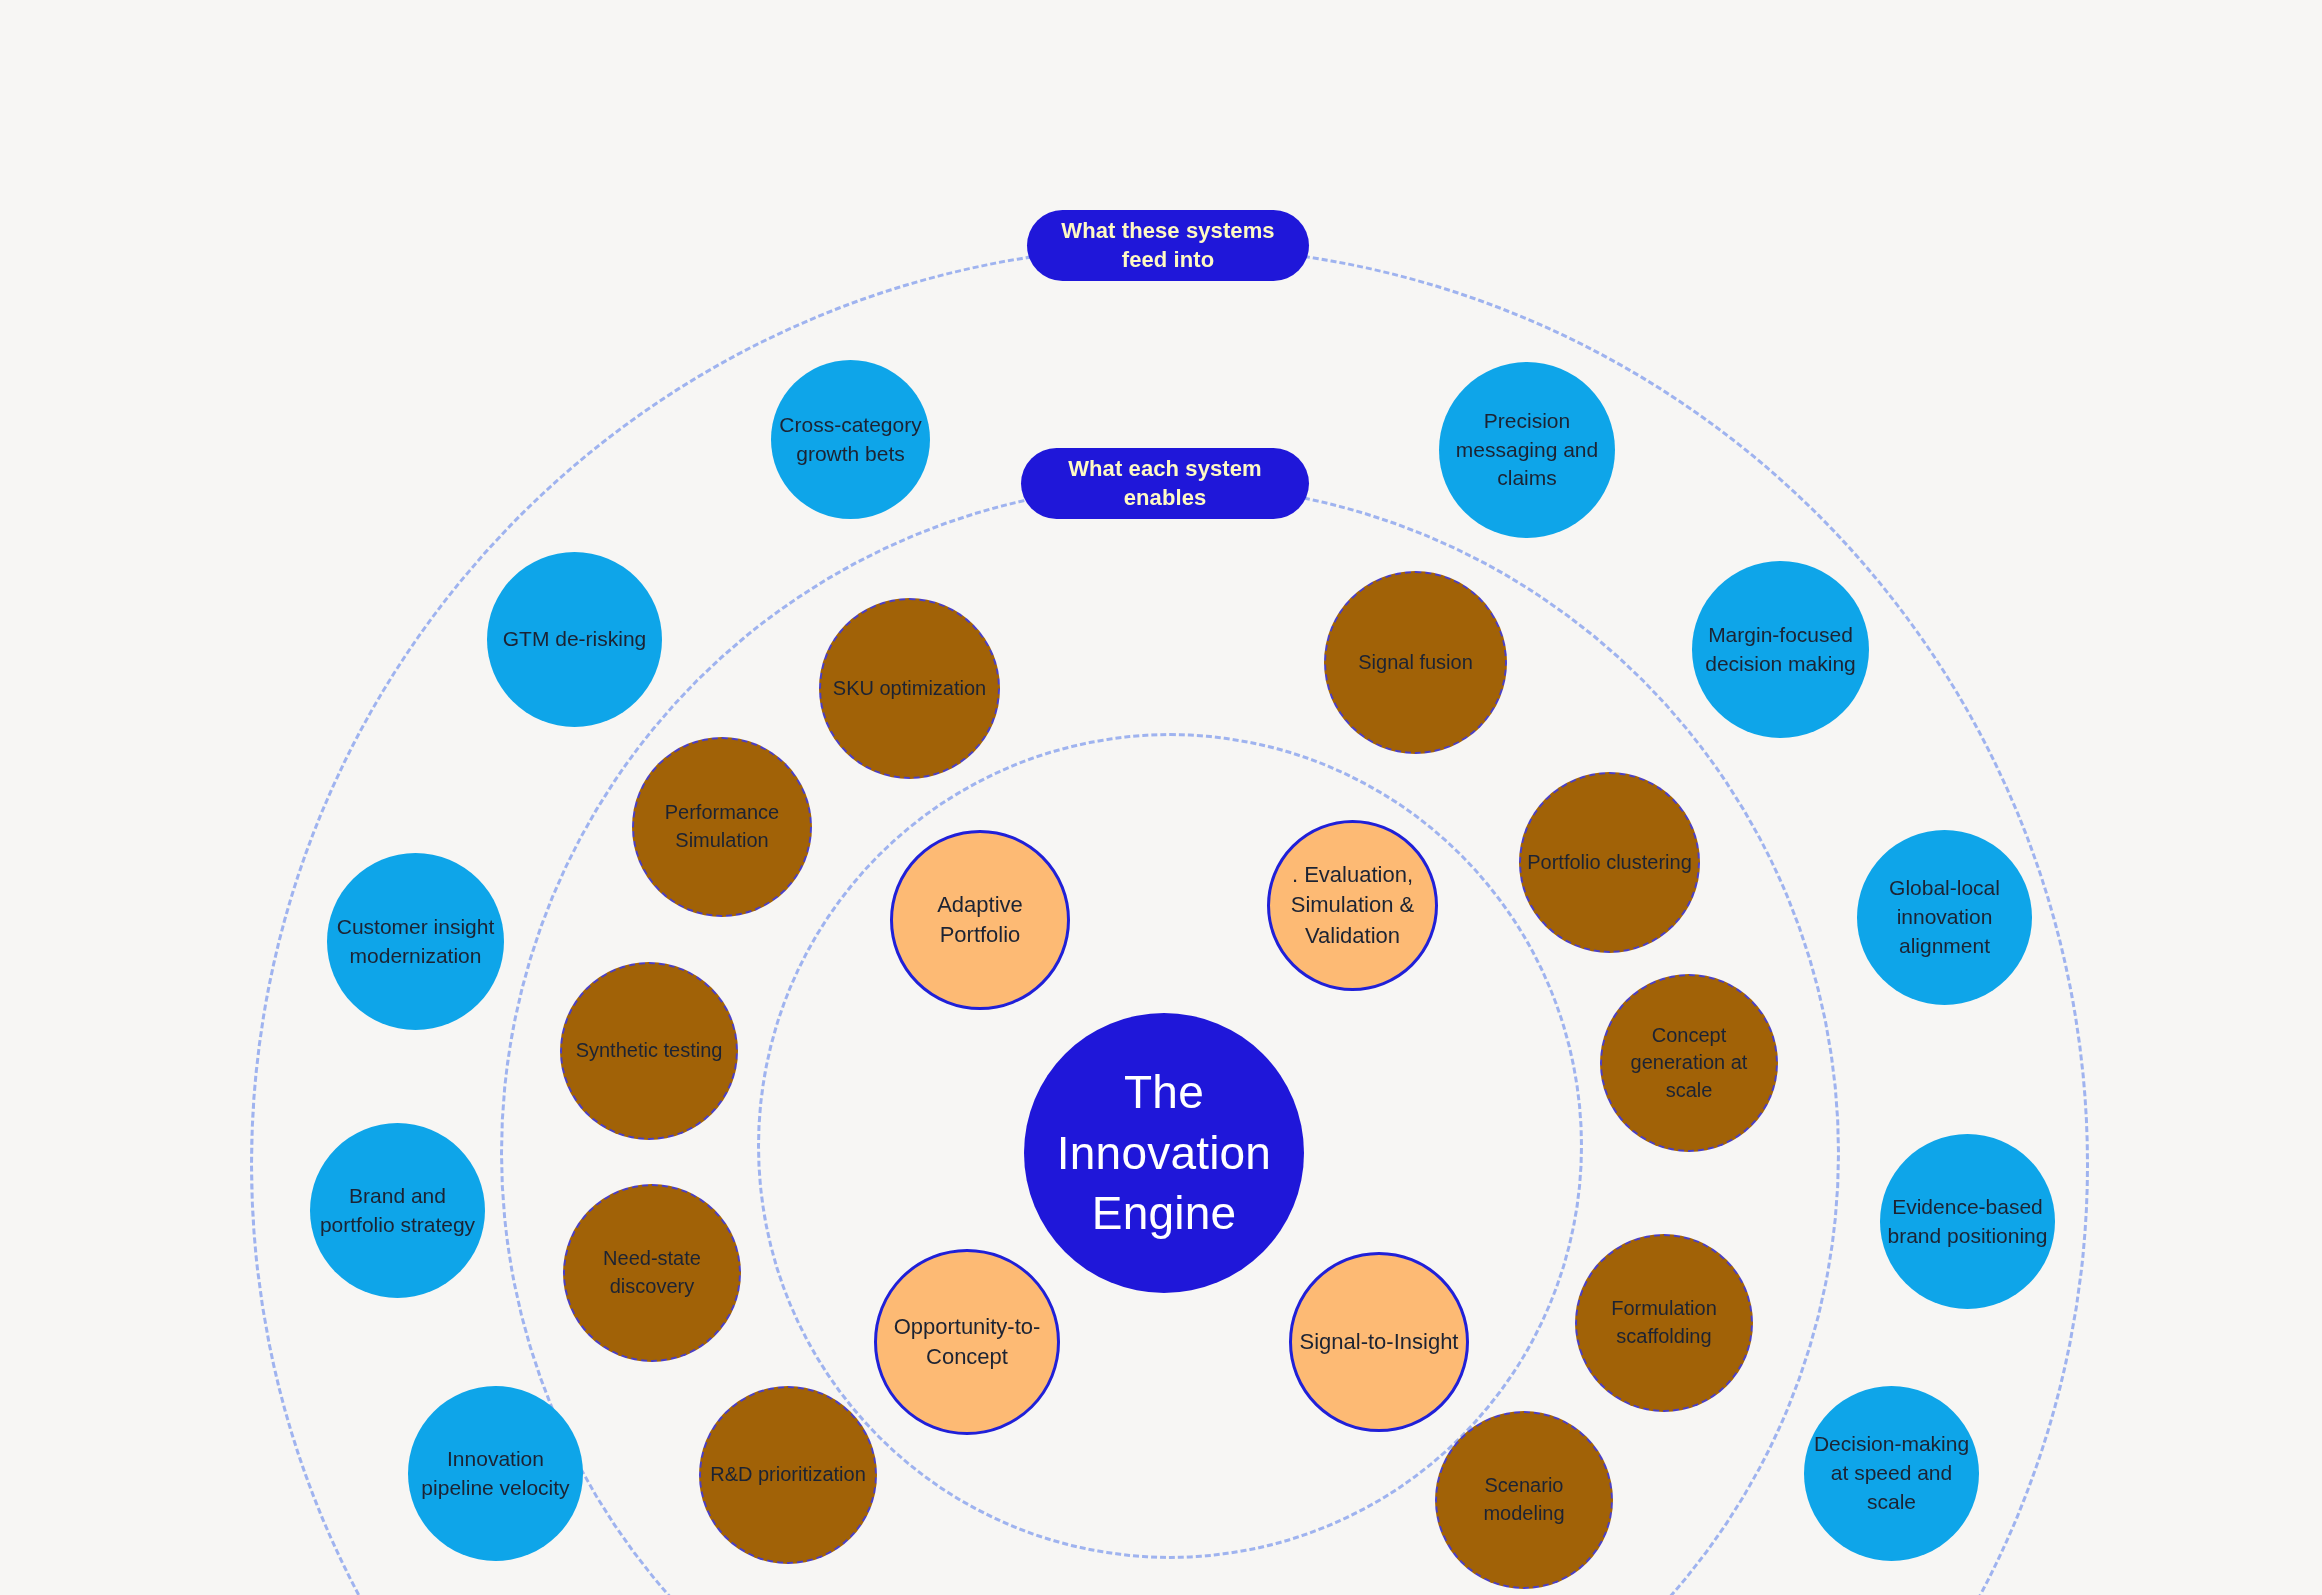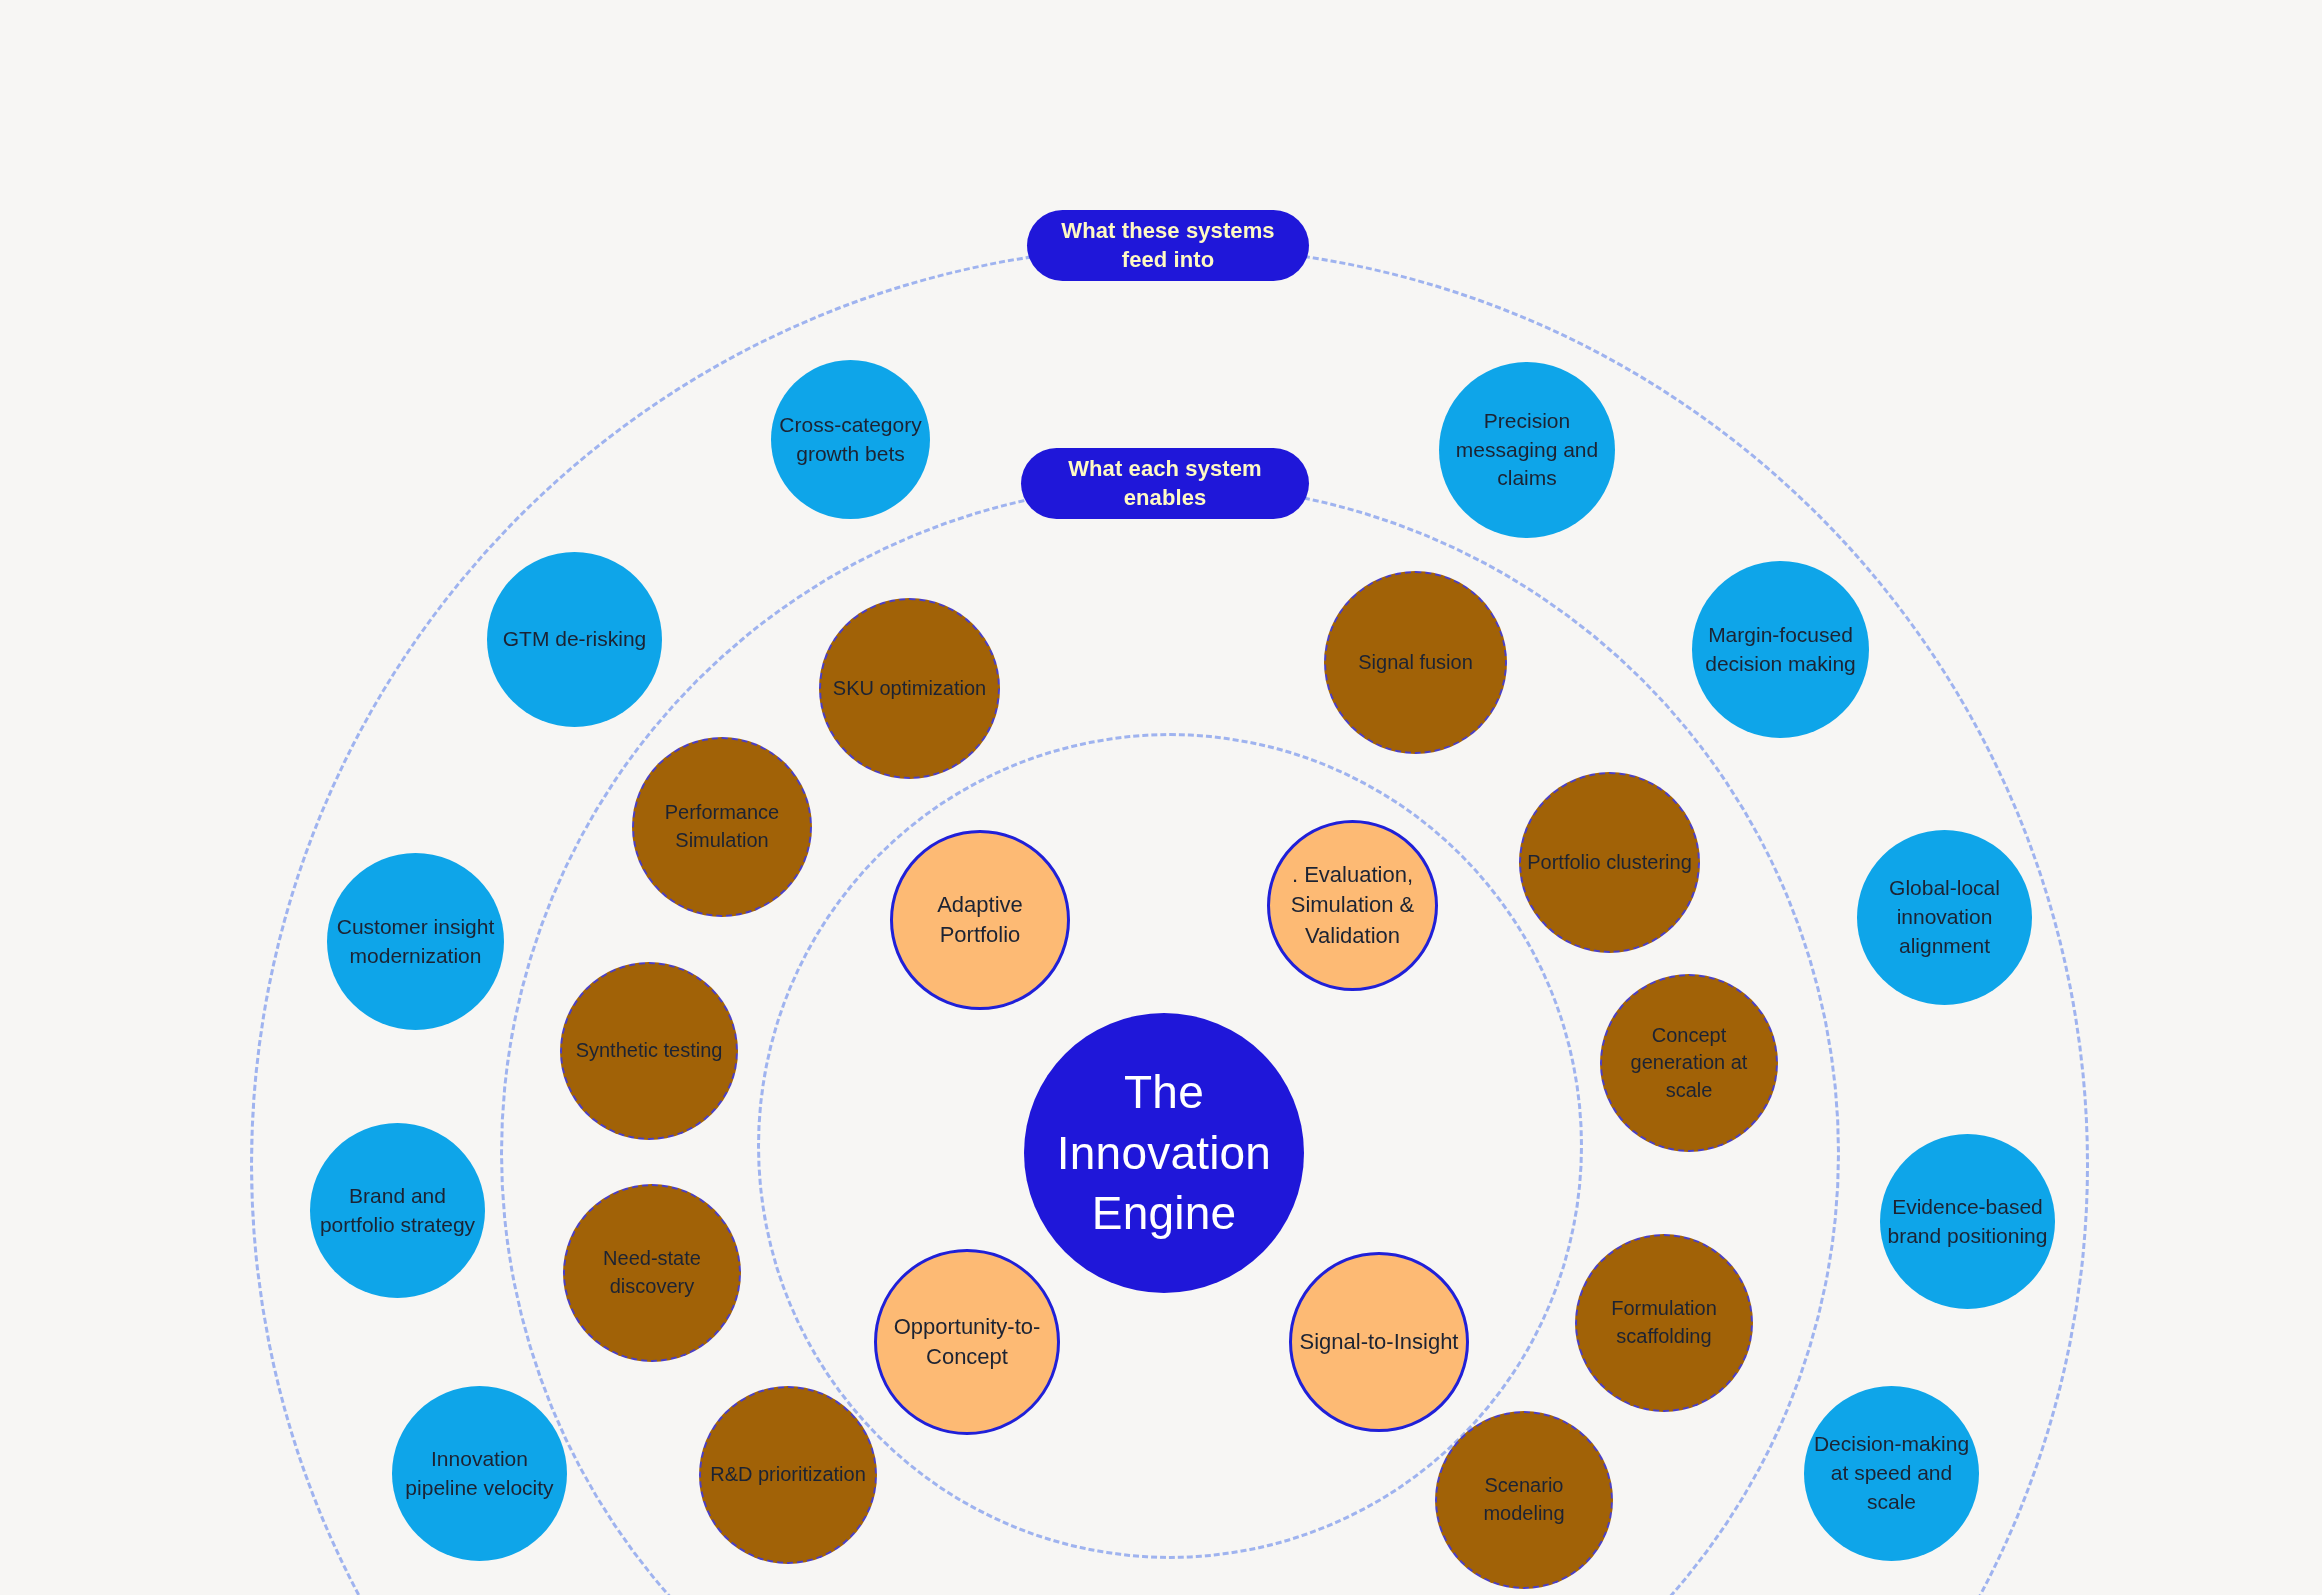--- a/index.html
+++ b/index.html
@@ -183,21 +183,21 @@
   </div>
   <div class="node node-outer" style="left:1857px; top:830px; width:175px; height:175px;">
     <span>Global-local innovation alignment</span>
   </div>
   <div class="node node-outer" style="left:310px; top:1123px; width:175px; height:175px;">
     <span>Brand and portfolio strategy</span>
   </div>
   <div class="node node-outer" style="left:1880px; top:1134px; width:175px; height:175px;">
     <span>Evidence-based brand positioning</span>
   </div>
-  <div class="node node-outer" style="left:392px; top:1386px; width:175px; height:175px;text-align:center;">
+  <div class="node node-outer" style="left:408px; top:1386px; width:175px; height:175px;text-align:center;">
     <span>Innovation pipeline velocity</span>
   </div>
   <div class="node node-outer" style="left:1804px; top:1386px; width:175px; height:175px;">
     <span>Decision-making at speed and scale</span>
   </div>
 
 </div>
 
 
 </body></html>

